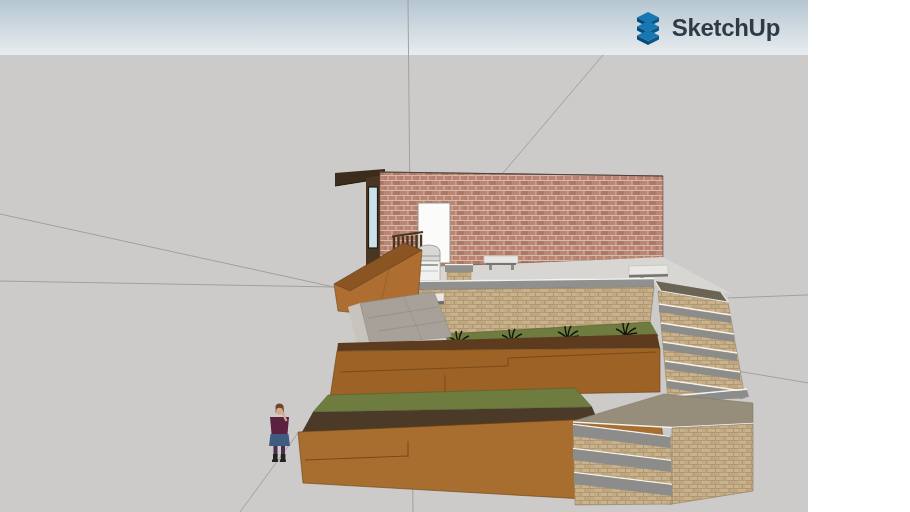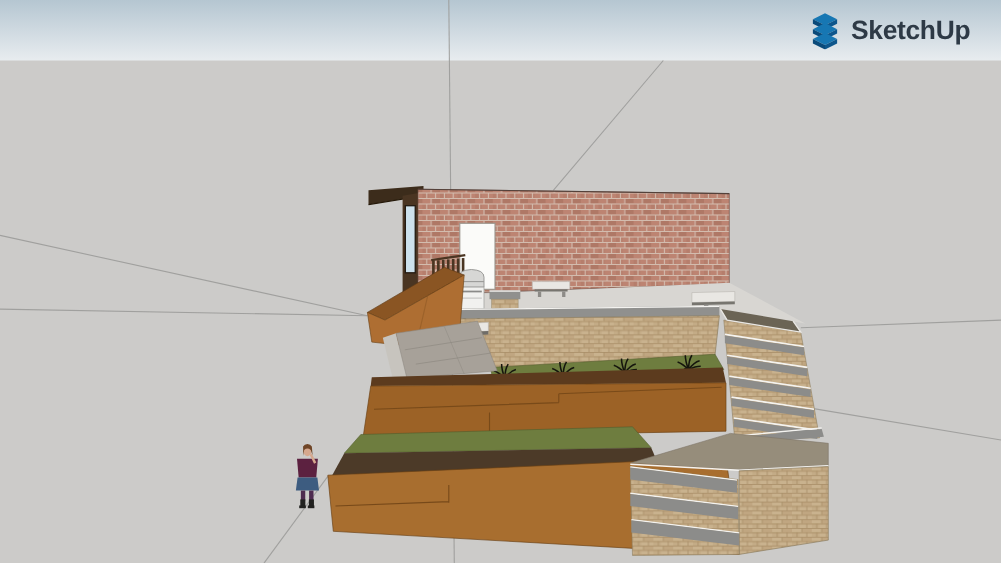--- a/index.html
+++ b/index.html
@@ -1,18 +1,18 @@
 <!DOCTYPE html>
 <html style="--sky_top: #b5c6d1; --sky_bottom: #e9edf0; --ground: #cccbc9; --edge_line: #9c9c9a; --brick: #bd8472; --brick_dark: #a16c5a; --brick_mortar: #d3bcae; --roof: #3c2c1b; --column: #4a3522; --window_glass: #cde1ec; --door: #fbfbf9; --patio_upper: #d8d6d2; --patio_mid: #a7a199; --patio_edge: #c7c4be; --stone: #c9b28e; --stone_dark: #b79c76; --stone_mortar: #aa9069; --cap_gray: #90908e; --cap_light: #e9e7e3; --tread: #8c8c8a; --nosing: #f4f3f0; --landing_top: #6b6455; --block_top: #968d7b; --grass: #6e7d3f; --corten: #9c6226; --corten_light: #a86e2f; --corten_seam: #6a4014; --corten_band: #5c3b1e; --wedge_top: #8a5523; --wedge_front: #ae6e32; --soil_band: #4c3a28; --grill_hood: #d7d7d5; --grill_body: #f1f1ef; --grill_dark: #4b4b49; --person_hair: #6f4526; --person_skin: #d6a88e; --person_top: #5c2140; --person_skirt: #3d5c80; --person_legs: #4e2b50; --person_boots: #222220; --logo_blue: #1777b3; --logo_blue_mid: #0d568c; --logo_blue_dark: #0a4a7a; --logo_text: #2e3a46;"><head>
 <meta charset="utf-8">
 <style>
   html,body{margin:0;padding:0;}
   .stage{
     position:relative;
-    width:910px;height:512px;
+    width:808px;height:512px;
     overflow:hidden;
     background:var(--ground,#cccbc9);
     font-family:"Liberation Sans", sans-serif;
   }
   .scene{position:absolute;inset:0;display:block;}
   .brand{
     position:absolute;top:11px;right:28px;
     display:flex;align-items:center;gap:9px;
     user-select:none;
   }

